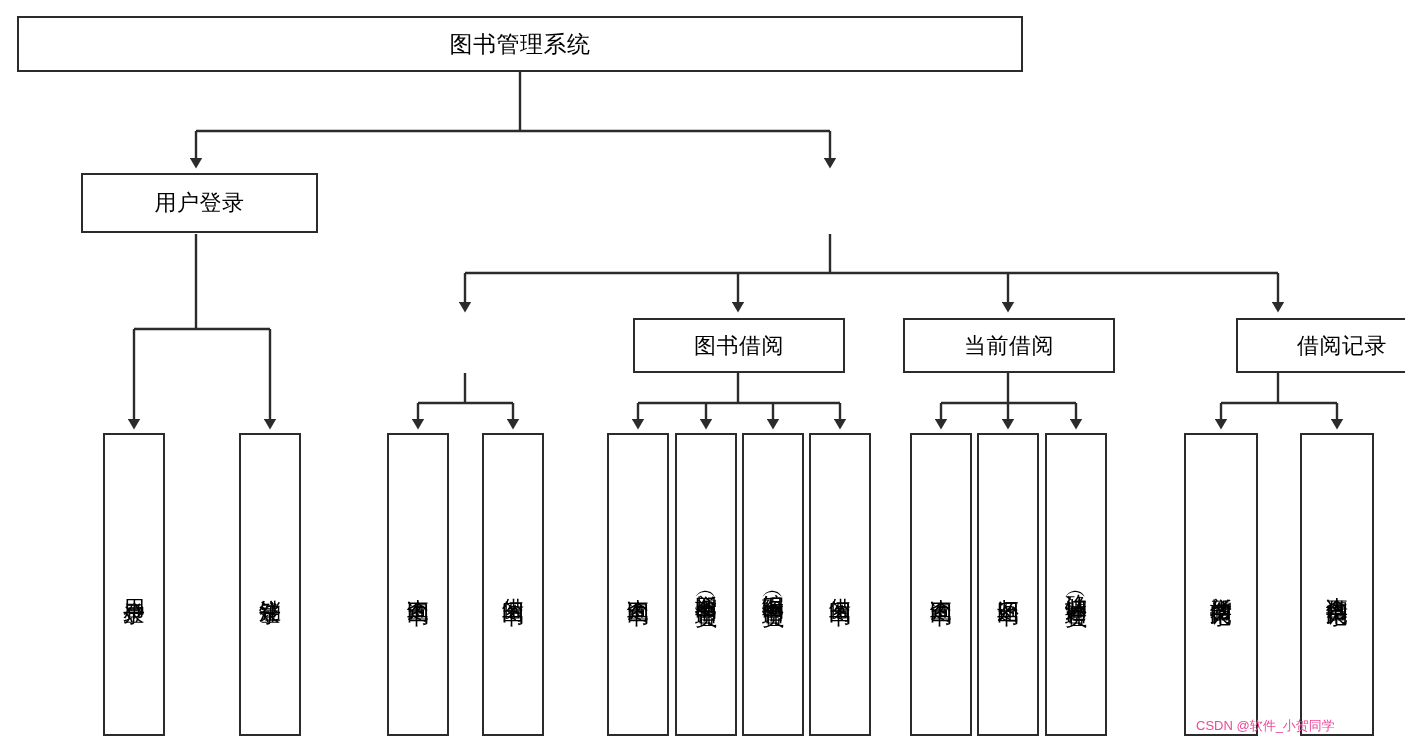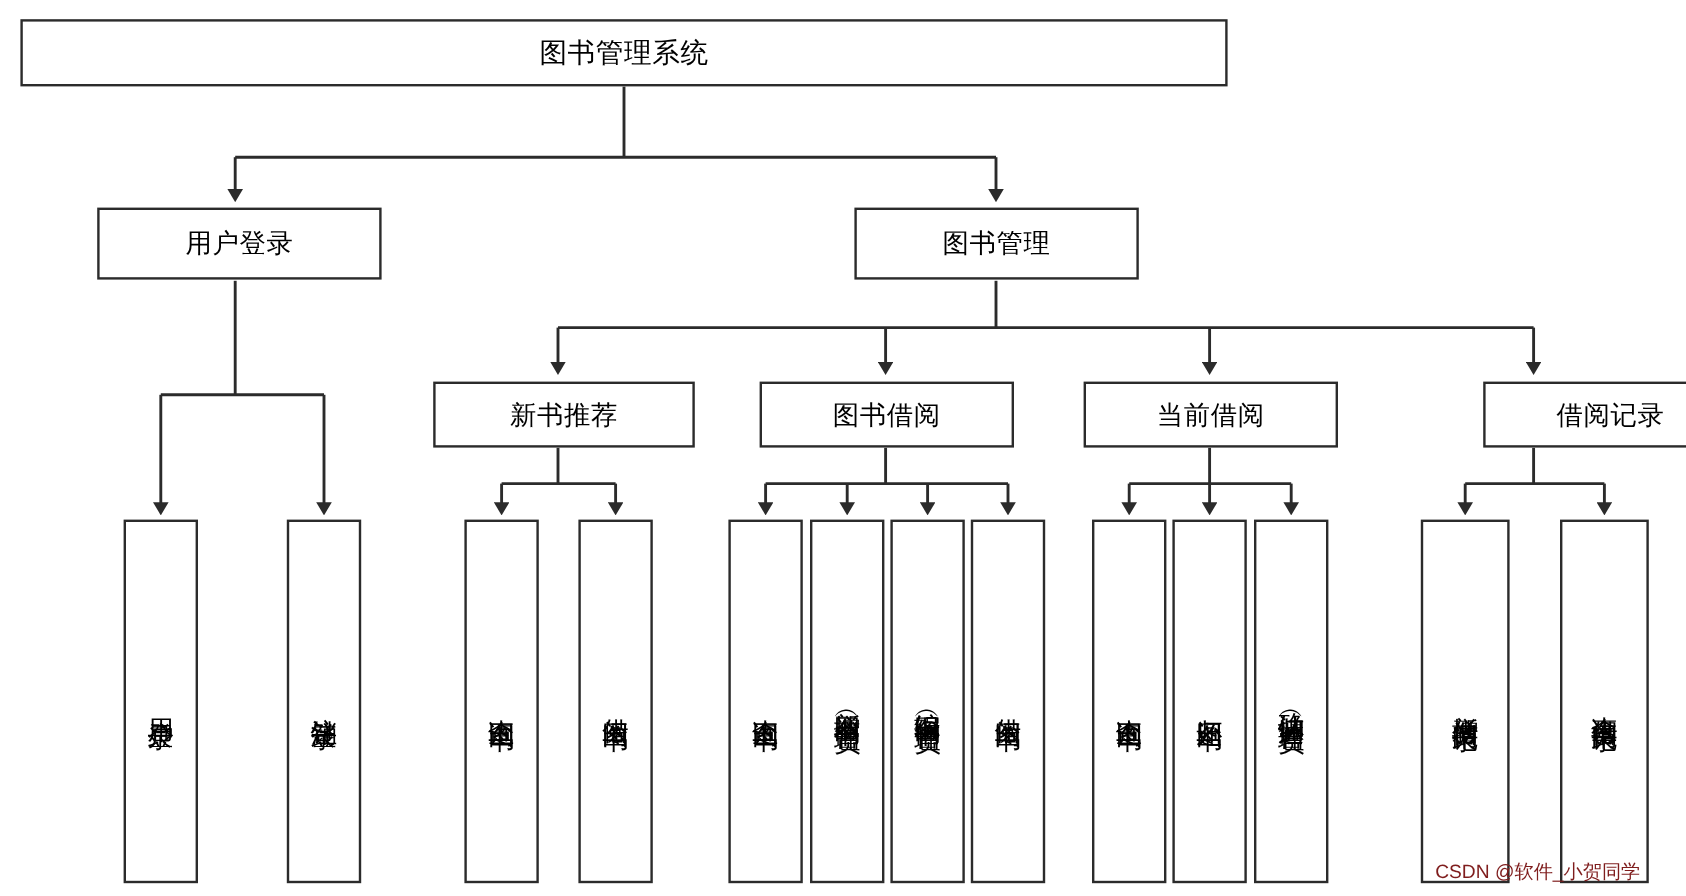--- a/index.html
+++ b/index.html
@@ -58,22 +58,22 @@
     writing-mode: vertical-rl;
     text-orientation: upright;
     font-size: 22px;
     line-height: 1.18;
     letter-spacing: 2px;
     white-space: pre;
     max-height: 100%;
   }
   .watermark {
     position: absolute;
-    color: #7f1d1d;
-    font-size: 16px;
+    color: #ec4899;
+    font-size: 13px;
     font-family: "Liberation Sans", "DejaVu Sans", sans-serif;
     white-space: nowrap;
     user-select: none;
   }
 </style>
 </head>
 <body>
 
 <div id="diagram-root">
 
@@ -128,27 +128,21 @@
     </g>
   </svg>
 
   <div class="node-box root horizontal" style="left:17px; top:16px; width:1006px; height:56px;">
     <span class="node-label">图书管理系统</span>
   </div>
 
   <div class="node-box horizontal" style="left:81px; top:173px; width:237px; height:60px;">
     <span class="node-label">用户登录</span>
   </div>
-  <div class="node-box horizontal" style="left:712px; top:173px; width:237px; height:60px;">
-    <span class="node-label">图书管理</span>
-  </div>
 
-  <div class="node-box horizontal" style="left:361px; top:318px; width:218px; height:55px;">
-    <span class="node-label">新书推荐</span>
-  </div>
   <div class="node-box horizontal" style="left:633px; top:318px; width:212px; height:55px;">
     <span class="node-label">图书借阅</span>
   </div>
   <div class="node-box horizontal" style="left:903px; top:318px; width:212px; height:55px;">
     <span class="node-label">当前借阅</span>
   </div>
   <div class="node-box horizontal" style="left:1236px; top:318px; width:212px; height:55px;">
     <span class="node-label">借阅记录</span>
   </div>
 

